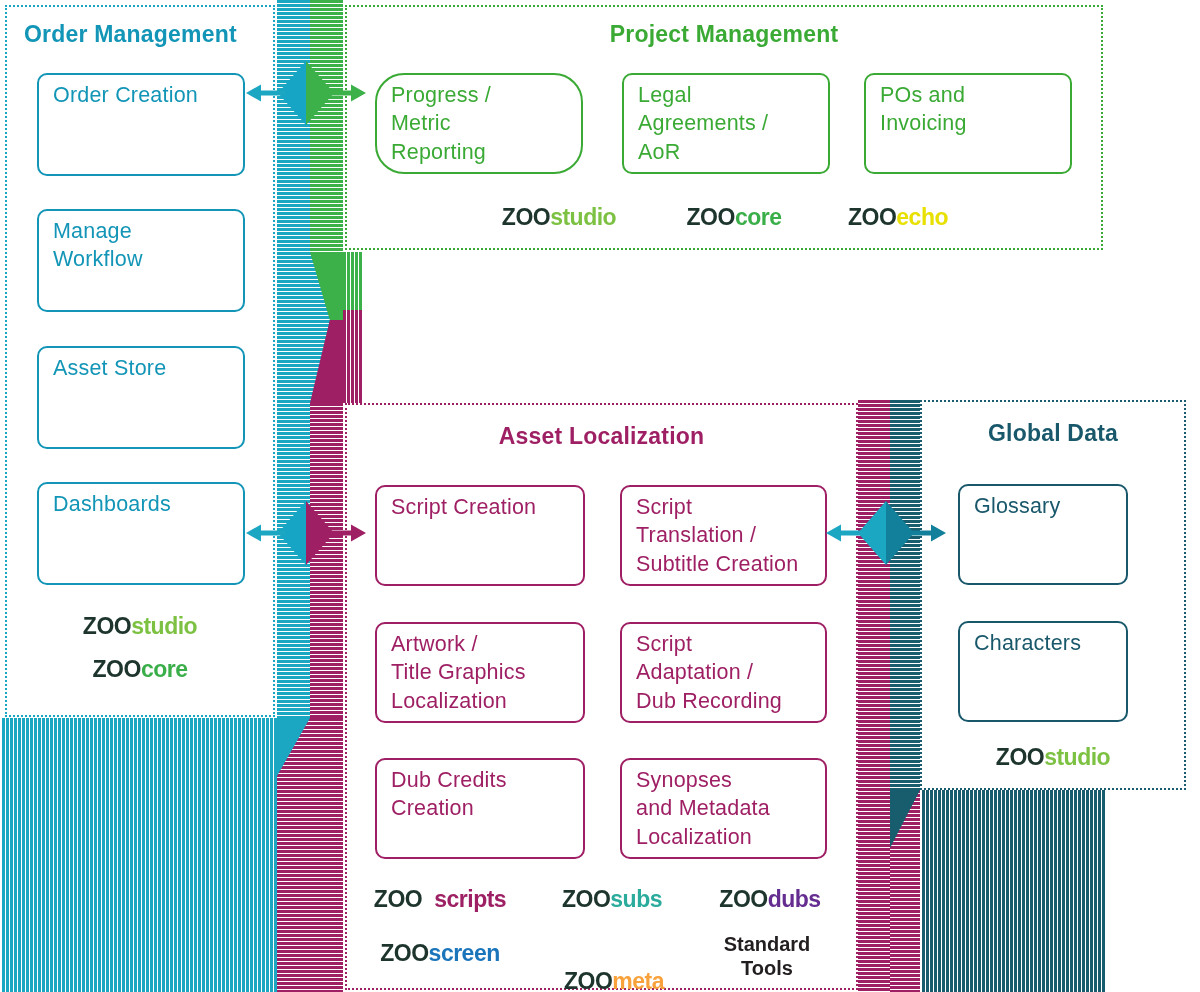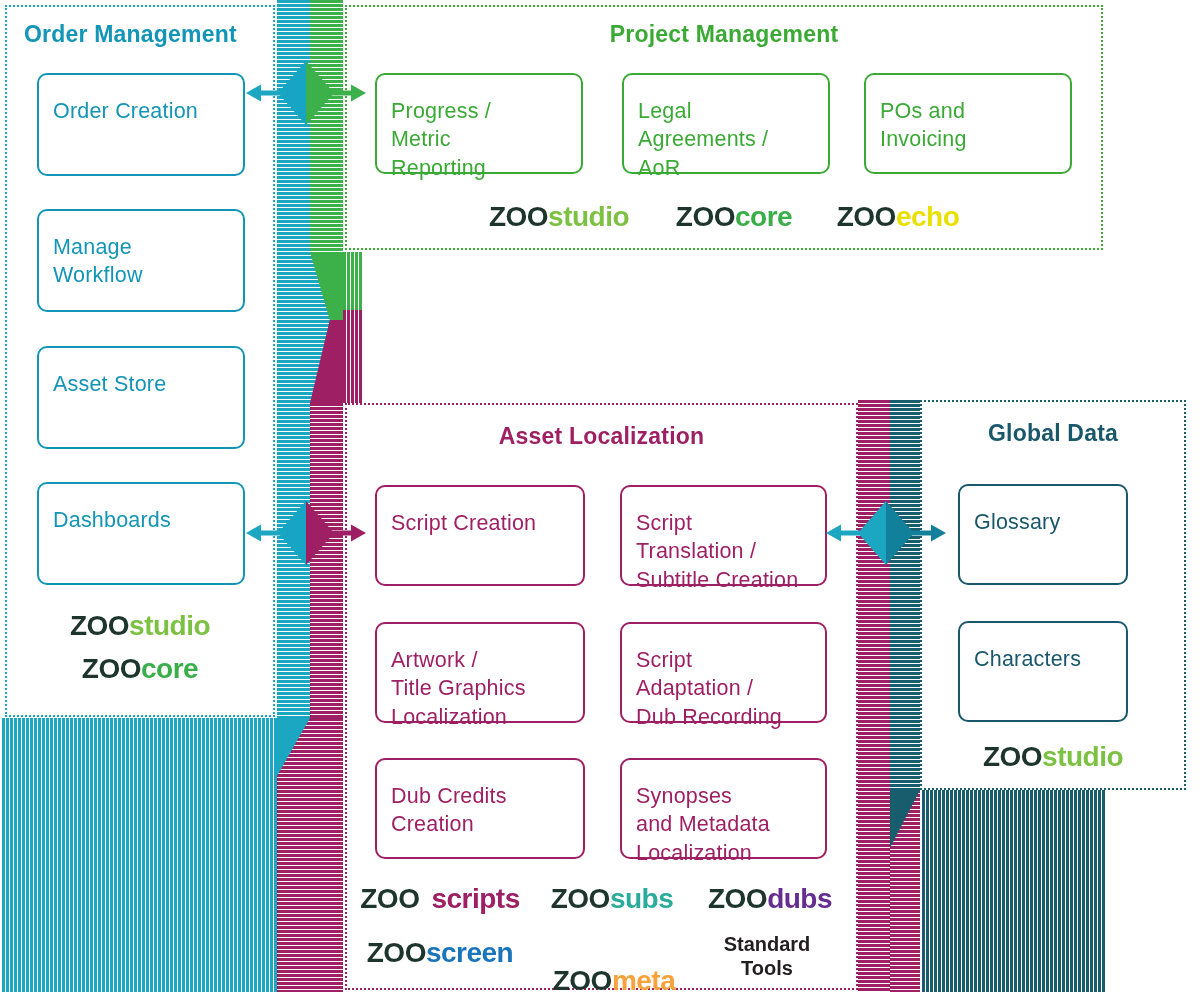--- a/index.html
+++ b/index.html
@@ -20,32 +20,32 @@
   
   .panel{position:absolute;background:#fff;z-index:2;}
   .panel.teal   {border:2px dotted #1ba6c2;}
   .panel.green  {border:2px dotted #3aaa35;}
   .panel.magenta{border:2px dotted #9e1f63;}
   .panel.dark   {border:2px dotted #175d6e;}
   .panel-title{position:absolute;font-weight:bold;font-size:23px;letter-spacing:.2px;}
   .center{left:0;right:0;text-align:center;}
   .box{
     position:absolute;border-radius:10px;border:2px solid;
-    padding:22px 14px;font-size:21.5px;line-height:1.32;letter-spacing:.2px;
+    padding:6px 14px;font-size:21.5px;line-height:1.32;letter-spacing:.2px;
     white-space:pre-line;box-sizing:border-box;
   }
   .box.teal   {border-color:#1295b6;color:#1295b6;}
   .box.green  {border-color:#3aaa35;color:#3aaa35;}
   .box.magenta{border-color:#9e1f63;color:#9e1f63;}
   .box.dark   {border-color:#19586b;color:#19586b;}
   .t-teal{color:#1295b6;} .t-green{color:#3aaa35;} .t-magenta{color:#9e1f63;} .t-dark{color:#19586b;}
   
   .zoo-logo{
     position:absolute;transform:translate(-50%,-50%);white-space:nowrap;
-    font-weight:bold;font-size:28px;letter-spacing:-.5px;
+    font-weight:bold;font-size:23px;letter-spacing:-.5px;
   }
   .zoo-logo .pfx{color:#1d352c;}
   .std-tools{
     position:absolute;transform:translate(-50%,-50%);text-align:center;
     font-weight:bold;font-size:20px;line-height:1.2;color:#231f20;white-space:pre-line;
   }
   
   .diamond{position:absolute;width:56px;height:64px;z-index:3;}
   .diamond .half{position:absolute;inset:0;}
   .diamond .left {clip-path:polygon(50% 0,50% 100%,0 50%);}
@@ -85,21 +85,21 @@
     <div class="zoo-logo" style="left:133px;top:619px;">
       <span class="pfx">ZOO</span><span style="color: rgb(124, 193, 66);">studio</span>
     </div>
     <div class="zoo-logo" style="left:133px;top:662px;">
       <span class="pfx">ZOO</span><span style="color: rgb(58, 174, 73);">core</span>
     </div>
   </div>
 
   <div class="panel green" style="left:345px;top:5px;width:754px;height:241px;">
     <div class="panel-title t-green center" style="top:14px;">Project Management</div>
-    <div class="box green" style="left:28px;top:66px;width:208px;height:101px;">Progress /
+    <div class="box green" style="left:28px;top:66px;width:208px;height:101px;border-radius:29px;">Progress /
 Metric
 Reporting</div>
     <div class="box green" style="left:275px;top:66px;width:208px;height:101px;">Legal
 Agreements /
 AoR</div>
     <div class="box green" style="left:517px;top:66px;width:208px;height:101px;">POs and
 Invoicing</div>
     <div class="zoo-logo" style="left:212px;top:210px;">
       <span class="pfx">ZOO</span><span style="color: rgb(124, 193, 66);">studio</span>
     </div>

